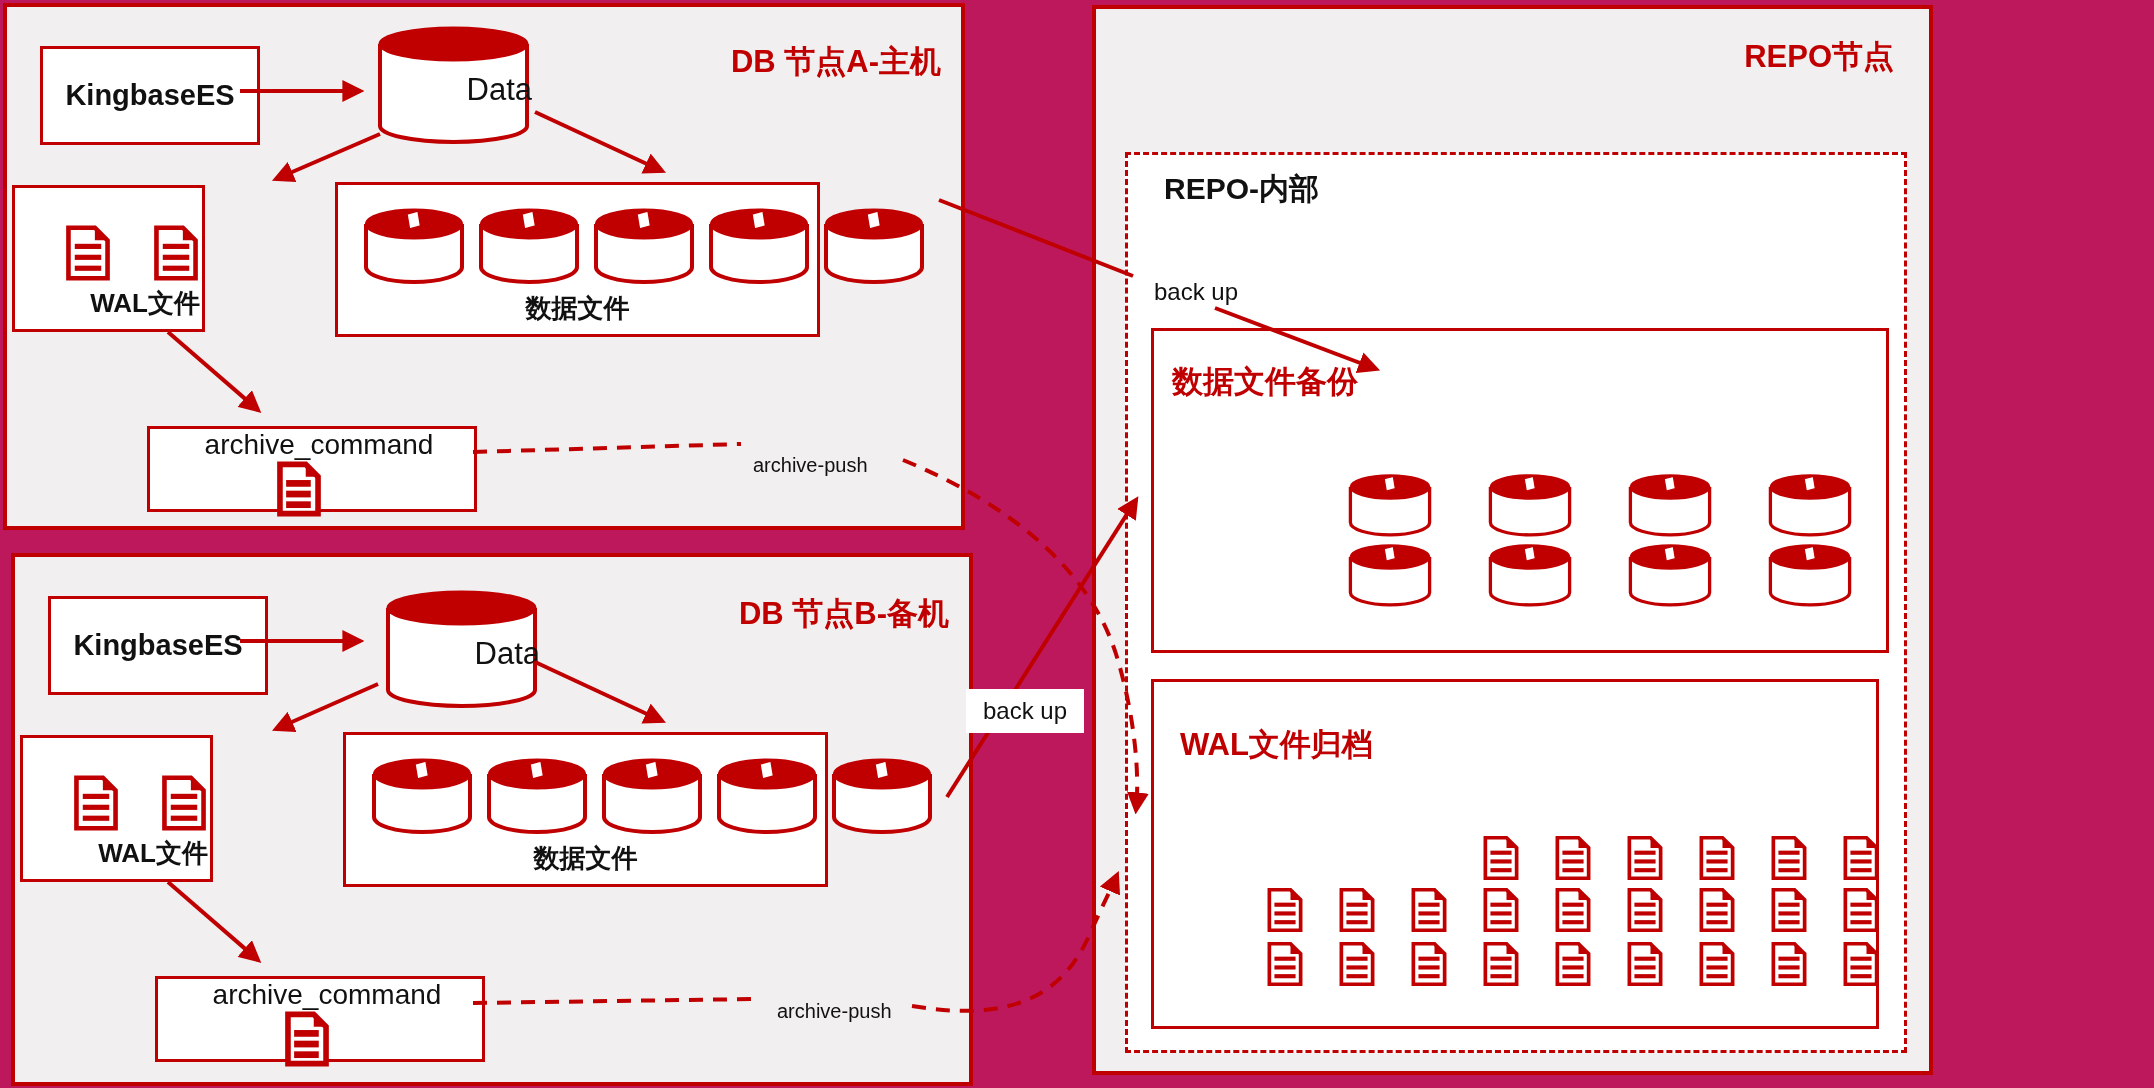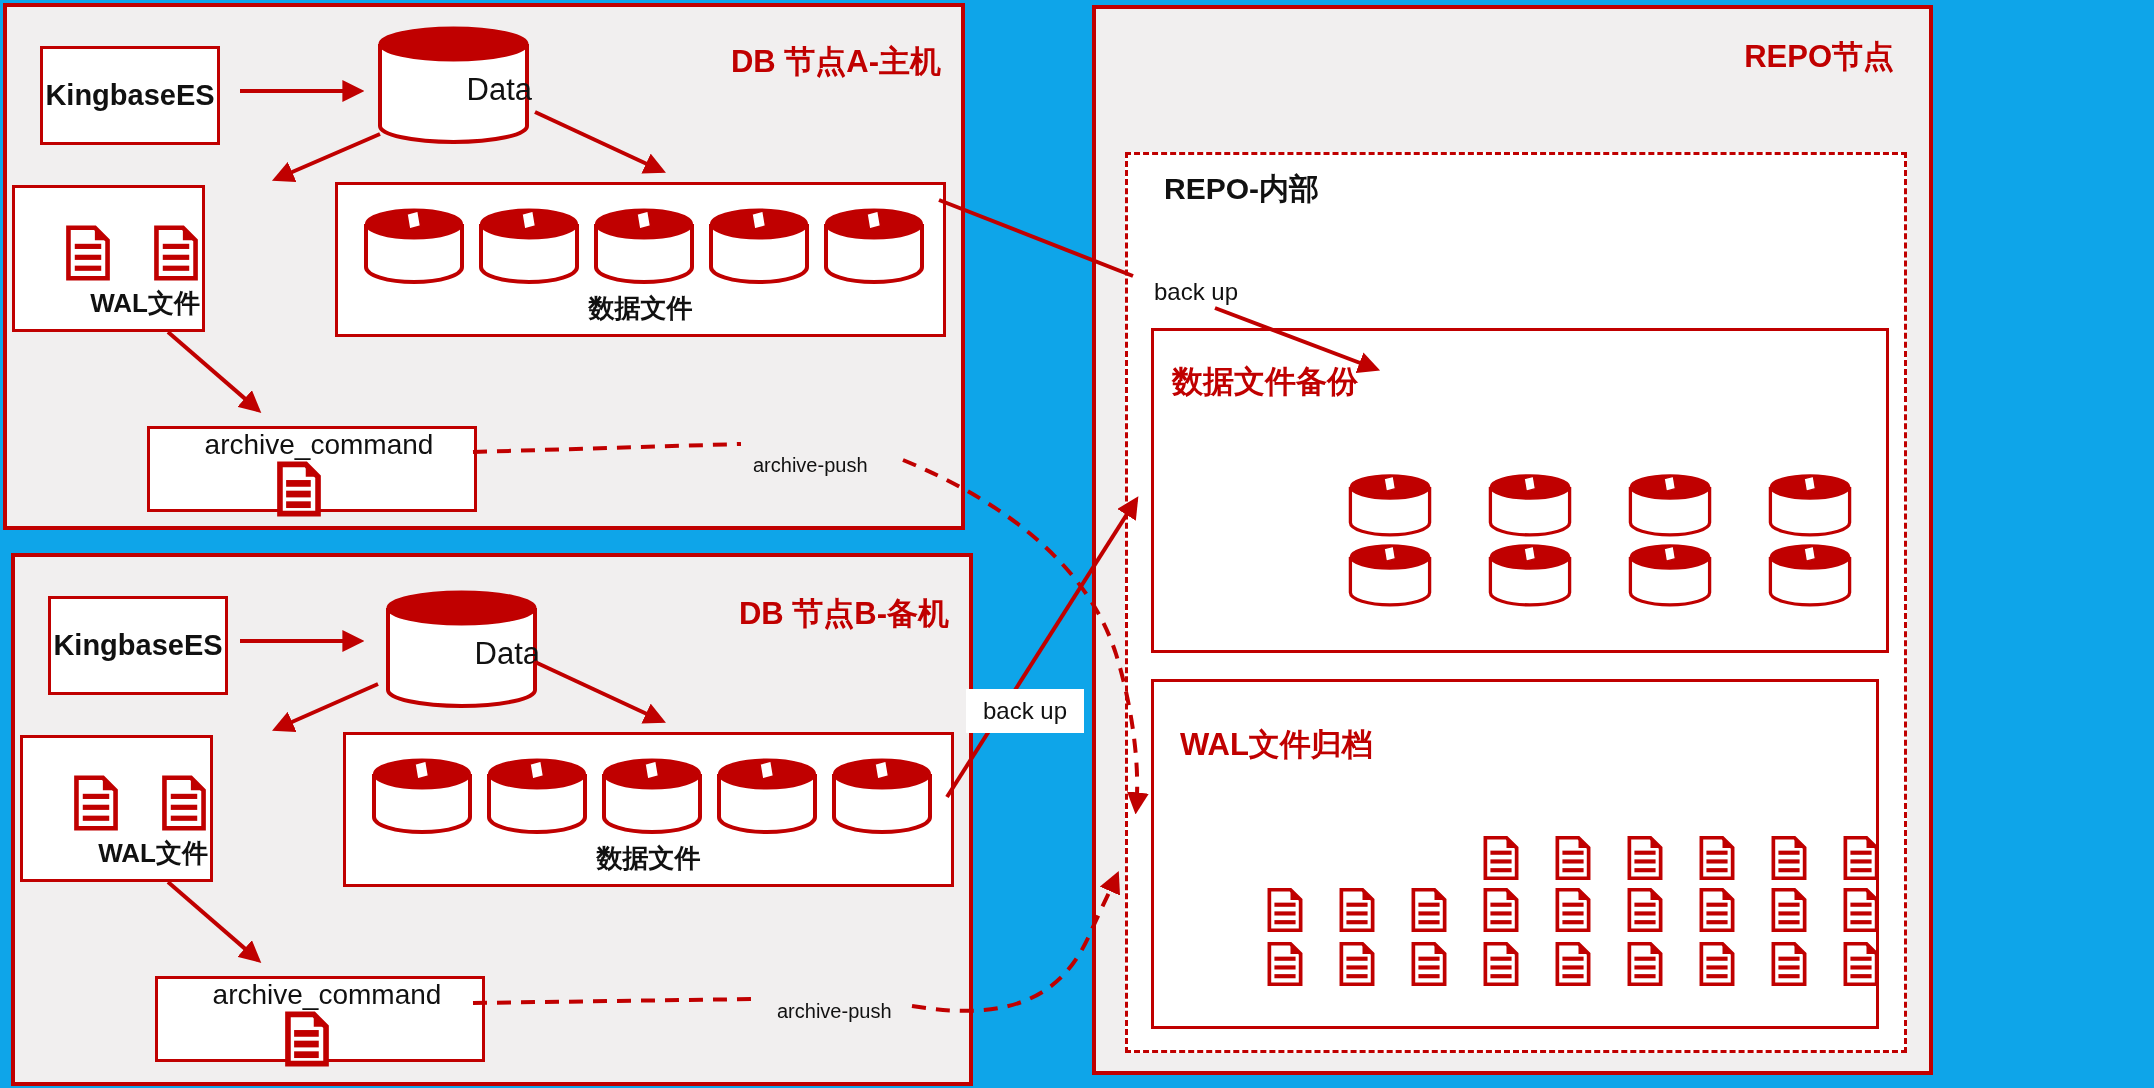--- a/index.html
+++ b/index.html
@@ -1,33 +1,33 @@
 <!DOCTYPE html>
 <html><head>
 <meta charset="utf-8">
 <style>
   html,body{margin:0;padding:0;background:#000;}
   #canvas{
-    position:relative;width:2154px;height:1088px;background:#0ea5e9;overflow:hidden;
+    position:relative;width:2154px;height:1088px;background:#be185d;overflow:hidden;
     font-family:"Liberation Sans","DejaVu Sans",sans-serif;color:#111;
   }
   .panel{position:absolute;background:#f1efef;border:4px solid #c00000;box-sizing:border-box;}
   .box{position:absolute;background:#fff;border:3px solid #c00000;box-sizing:border-box;}
   .dashedbox{position:absolute;background:#fff;border:3px dashed #c00000;box-sizing:border-box;}
   .panel-title{position:absolute;color:#c00000;font-weight:bold;font-size:31px;white-space:nowrap;}
   .red-subtitle{position:absolute;color:#c00000;font-weight:bold;font-size:31px;white-space:nowrap;}
   .black-bold{color:#111;font-weight:bold;}
   .center-text{display:flex;align-items:center;justify-content:center;}
-  .kingbase{left:33px;top:39px;width:180px;height:99px;font-size:29px;}
+  .kingbase{left:33px;top:39px;width:220px;height:99px;font-size:29px;}
   .cylwrap{position:absolute;left:368px;width:157px;height:118px;}
   .cyl-data-label{position:absolute;left:0;top:46px;width:100%;text-align:right;font-size:31px;color:#111;}
   .walbox{left:5px;top:178px;width:193px;height:147px;padding-left:20px;}
   .walbox .docs{position:absolute;left:50px;top:36px;display:flex;gap:42px;}
   .walbox .lbl{position:absolute;right:2px;bottom:8px;font-size:26px;font-weight:bold;}
-  .dfbox{left:328px;top:175px;width:611px;height:155px;}
+  .dfbox{left:328px;top:175px;width:485px;height:155px;}
   .dfbox .cyls{position:absolute;left:24px;top:22px;display:flex;gap:11px;}
   .dfbox .lbl{position:absolute;left:0;bottom:8px;width:100%;text-align:center;font-size:26px;font-weight:bold;}
   .archbox{left:140px;top:419px;width:330px;height:86px;display:flex;align-items:center;flex-direction:column;}
   .archbox .txt{font-size:28px;margin-left:14px;flex:1;}
   .archbox .icon{margin-right:26px;display:flex;}
   .pushlbl{position:absolute;font-size:20px;color:#111;white-space:nowrap;}
   .gap-label{position:absolute;left:966px;top:689px;width:118px;height:44px;background:#fff;
     font-size:24px;color:#111;z-index:6;}
   svg.overlay{position:absolute;left:0;top:0;z-index:5;pointer-events:none;}
   .repo-inner-lbl{position:absolute;left:68px;top:160px;font-size:30px;font-weight:bold;color:#111;}

